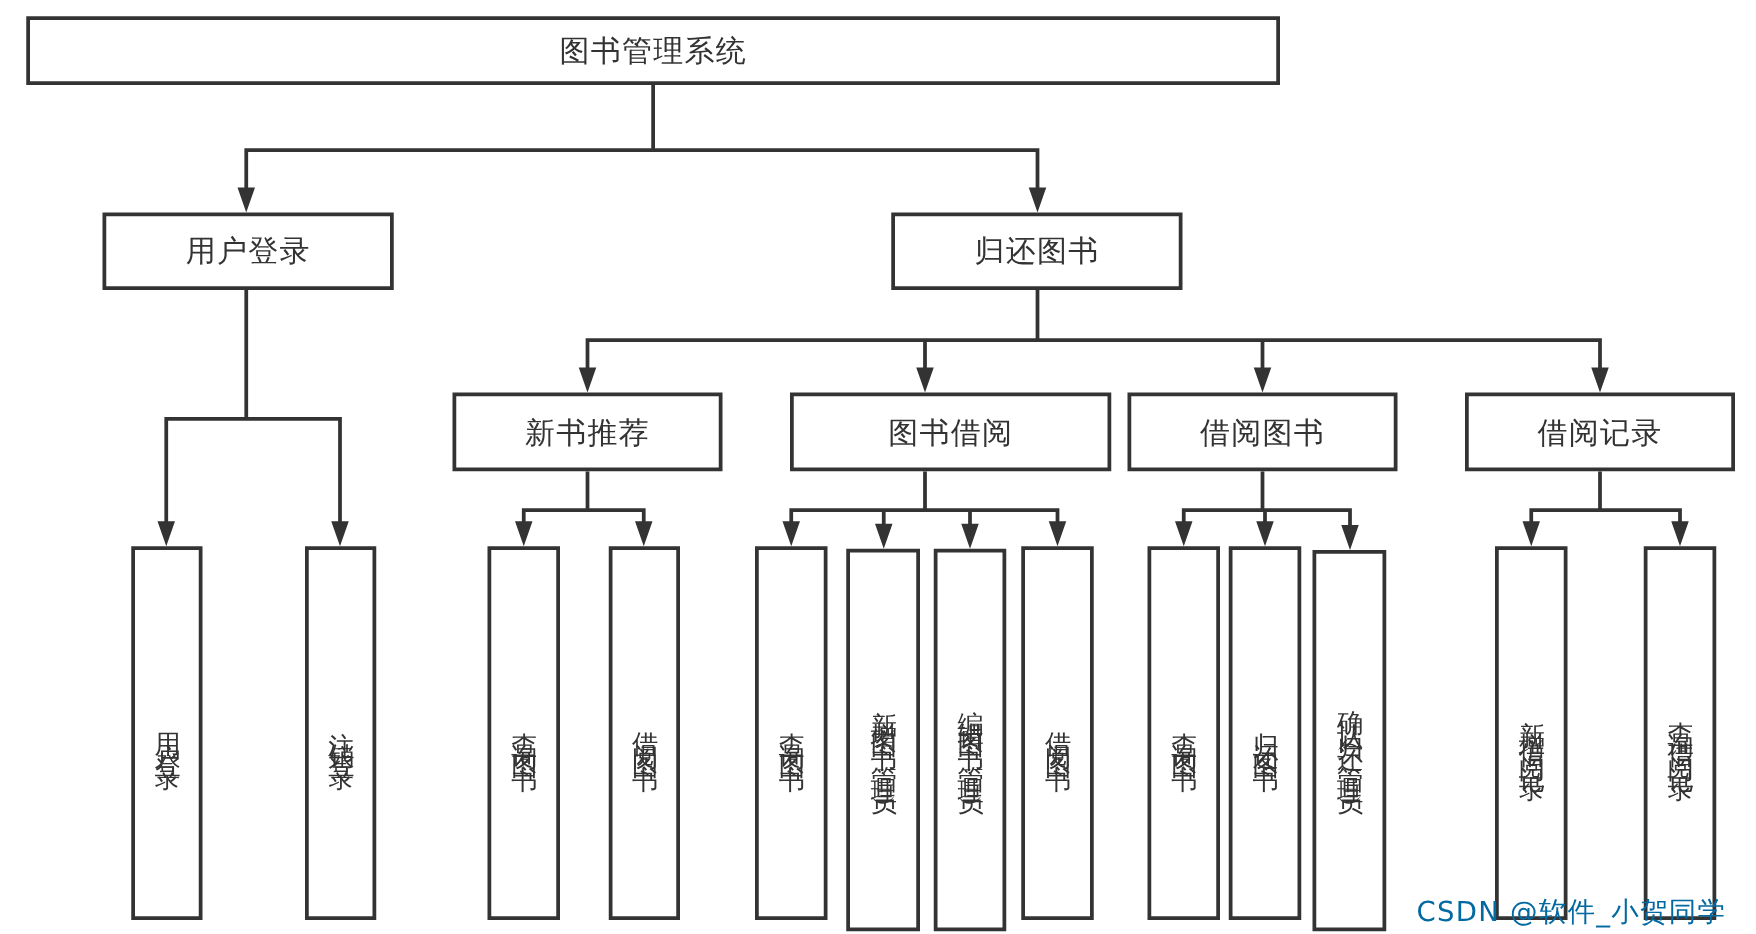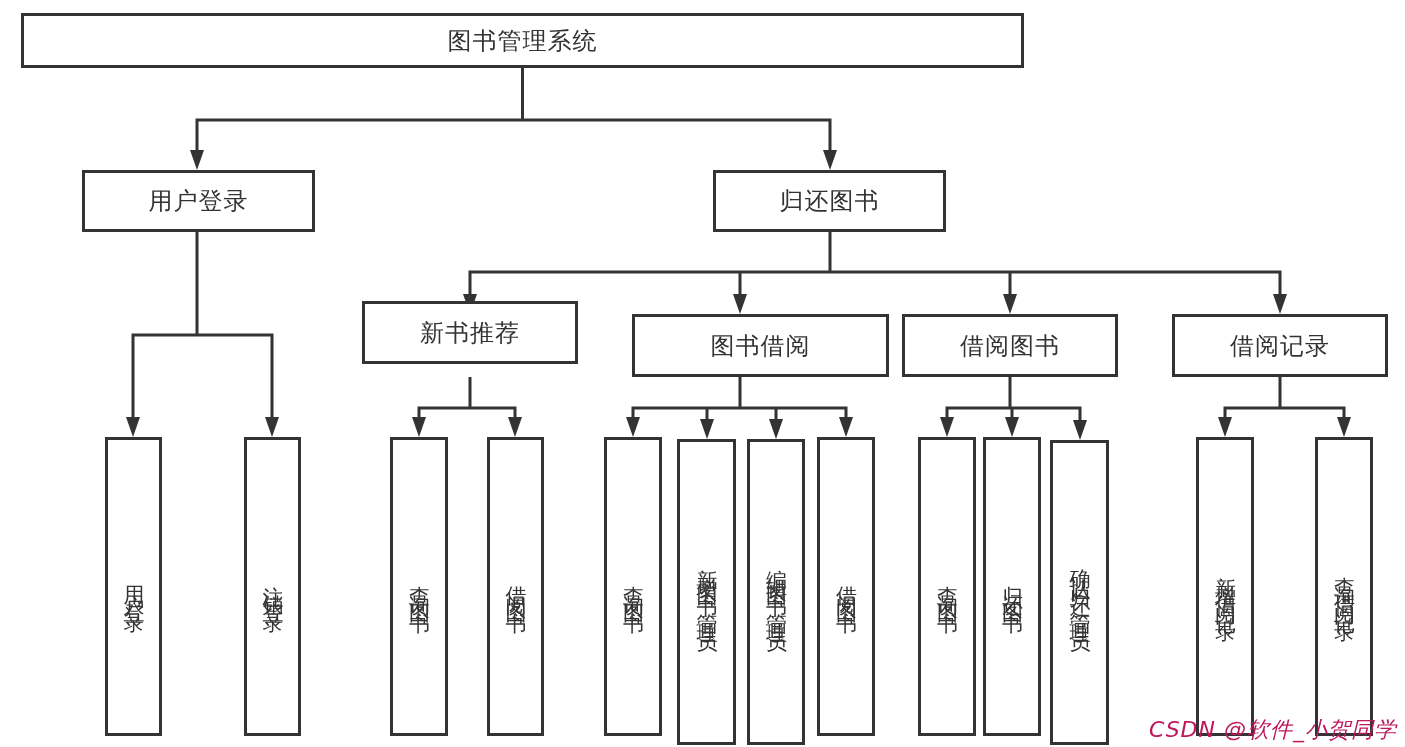--- a/index.html
+++ b/index.html
@@ -17,22 +17,22 @@
     text-align:center;z-index:2;
   }
   .box.root{border-width:3px;text-align:right;}
   .hlbl{font-size:24px;letter-spacing:1px;white-space:nowrap;}
   .vlbl{
     writing-mode:vertical-rl;text-orientation:mixed;
     font-size:21px;line-height:1;letter-spacing:9px;
     white-space:nowrap;
   }
   .watermark{
-    position:absolute;right:8px;bottom:2px;z-index:5;
-    font-size:22px;color:#be185d;letter-spacing:1px;white-space:nowrap;font-style:italic;
+    position:absolute;right:24px;bottom:2px;z-index:5;
+    font-size:22px;color:#0369a1;letter-spacing:1px;white-space:nowrap;
   }
 </style>
 </head>
 <body>
 
 <div class="canvas">
 
   <svg class="connectors" width="1405" height="747" viewBox="0 0 1405 747">
     <path fill="none" stroke="#333333" stroke-width="3" d="
       M522.5 68V120 M195.5 120H831.5 M197 120V152 M830 120V152
@@ -59,21 +59,21 @@
     <span class="hlbl">图书管理系统</span>
   </div>
 
   <div class="box" style="left:82px;top:170px;width:233px;height:62px">
     <span class="hlbl">用户登录</span>
   </div>
   <div class="box" style="left:713px;top:170px;width:233px;height:62px">
     <span class="hlbl">归还图书</span>
   </div>
 
-  <div class="box" style="left:362px;top:301px;width:216px;height:63px">
+  <div class="box" style="left:362px;top:314px;width:216px;height:63px">
     <span class="hlbl">新书推荐</span>
   </div>
   <div class="box" style="left:632px;top:314px;width:257px;height:63px">
     <span class="hlbl">图书借阅</span>
   </div>
   <div class="box" style="left:902px;top:314px;width:216px;height:63px">
     <span class="hlbl">借阅图书</span>
   </div>
   <div class="box" style="left:1172px;top:314px;width:216px;height:63px">
     <span class="hlbl">借阅记录</span>

